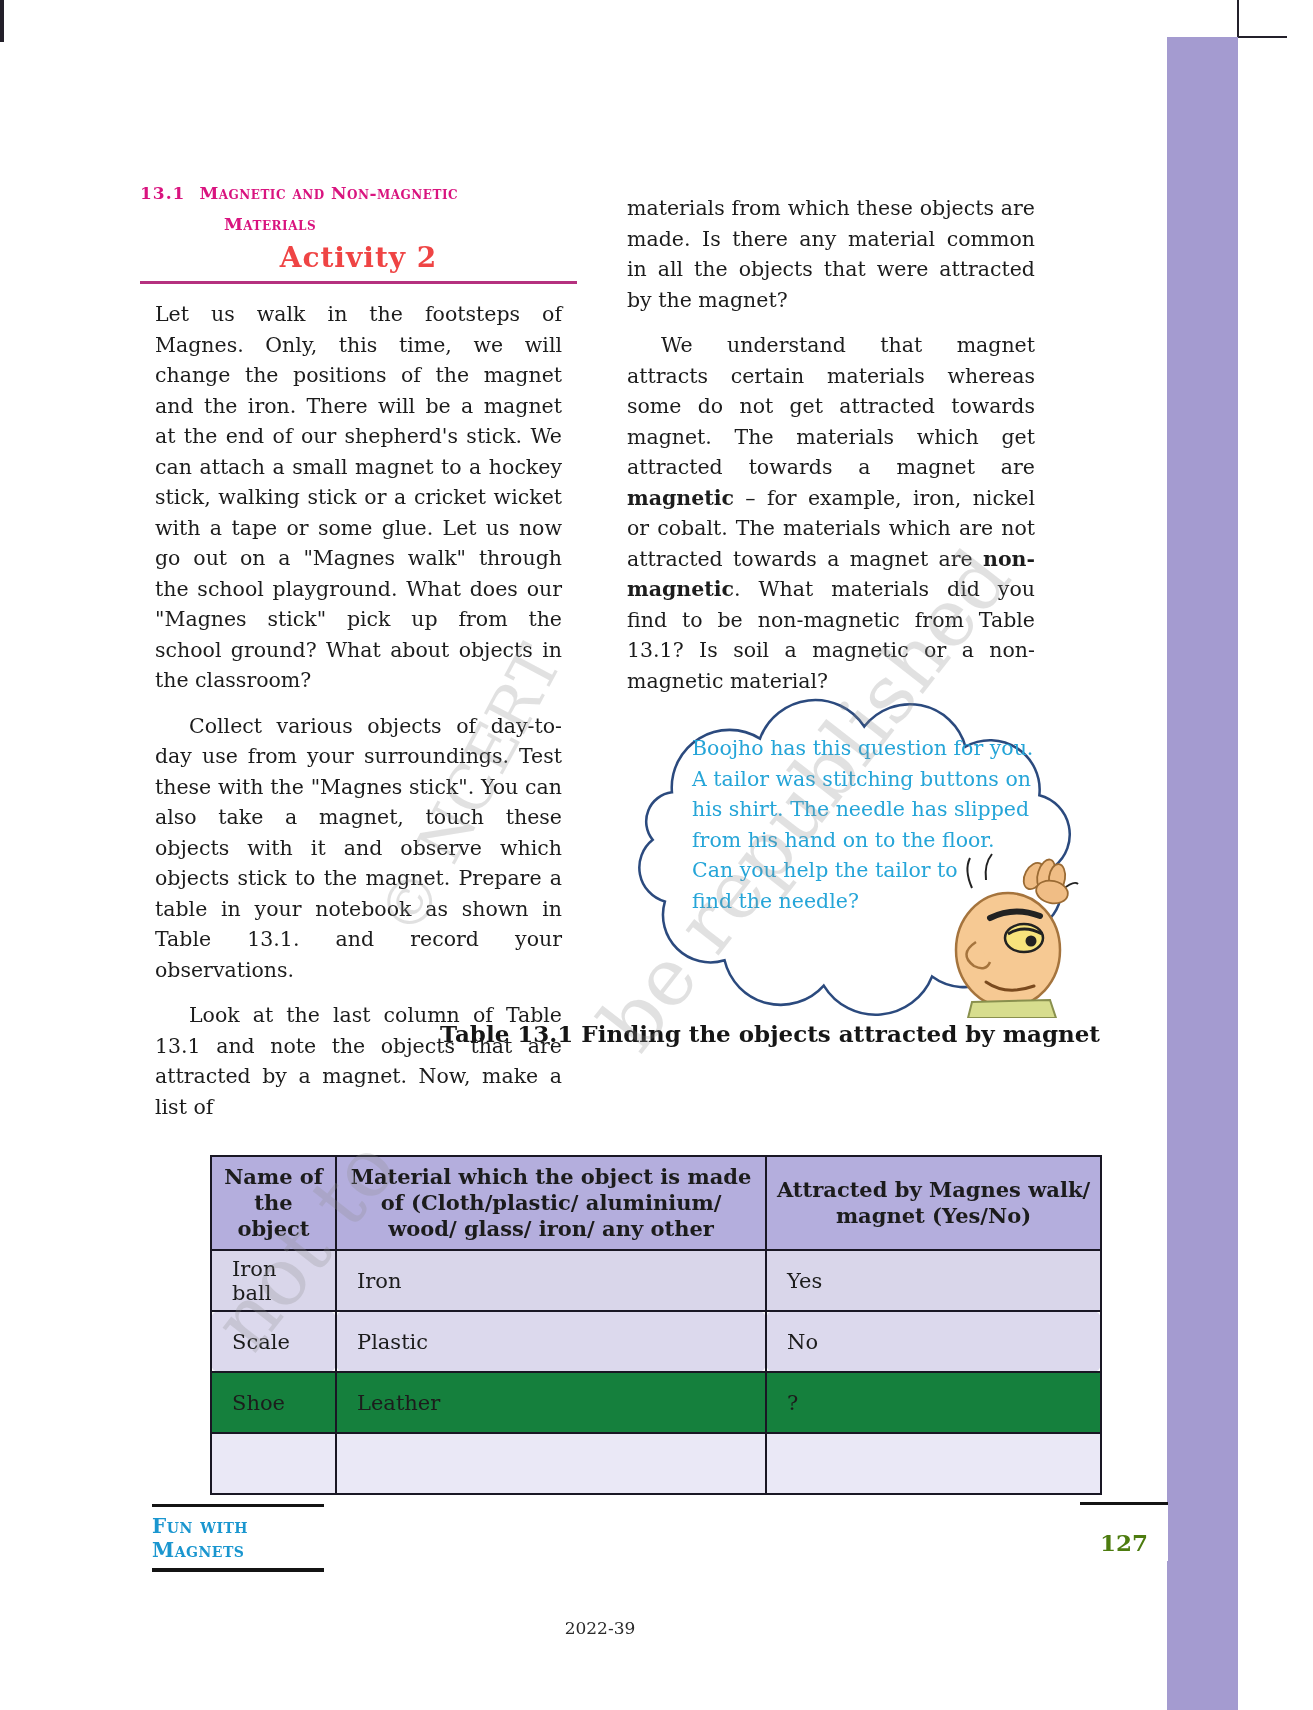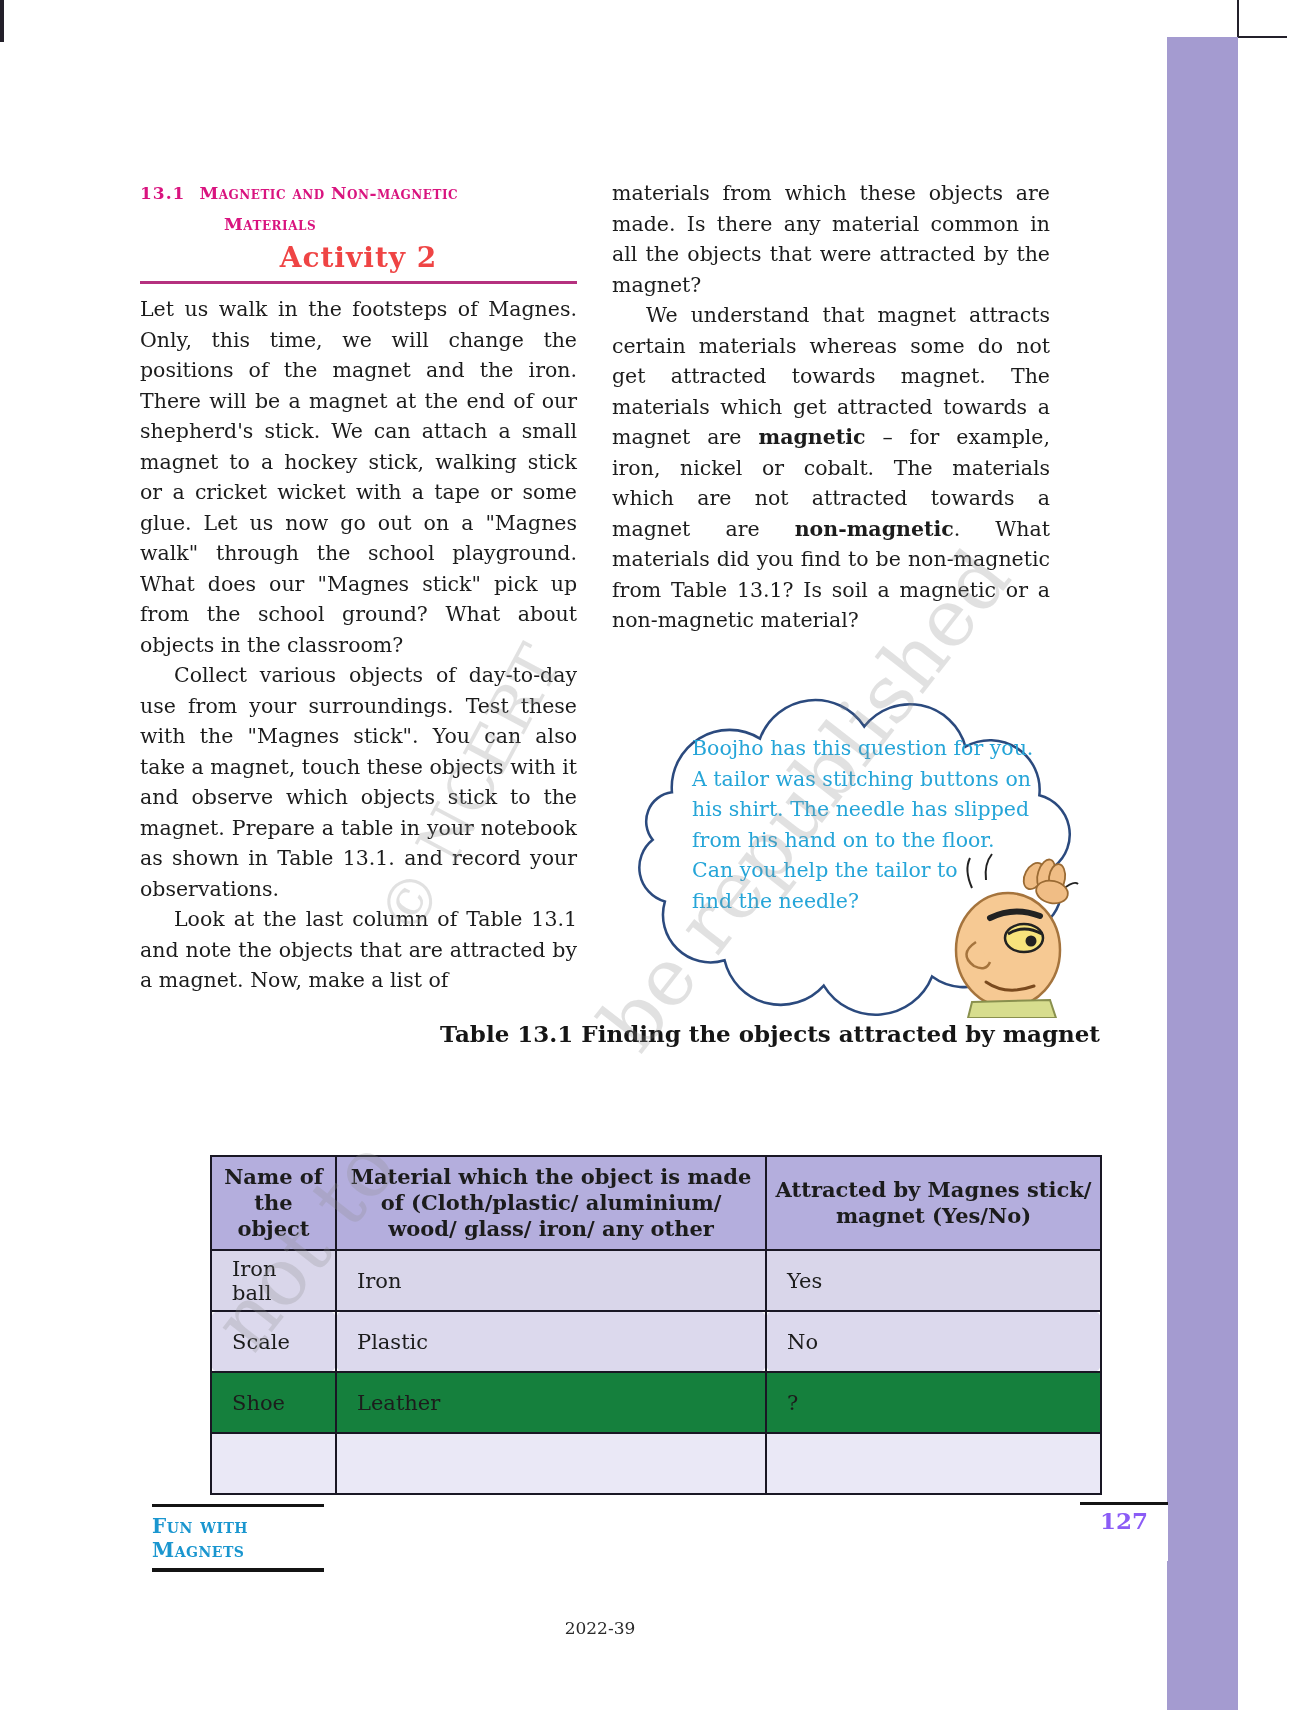--- a/index.html
+++ b/index.html
@@ -19,21 +19,21 @@
   .col-right{left:612px;width:438px;}
 
   .section-head{font-size:17px;line-height:31px;font-weight:bold;color:#d9147f;
     font-variant:small-caps;letter-spacing:.5px;text-align:left;}
   .section-head .sec-no{margin-right:14px;letter-spacing:1px;}
   .section-head .line2{display:block;padding-left:84px;}
   .activity-title{font-size:28px;line-height:34px;font-weight:bold;color:#ef4444;
     letter-spacing:1px;margin-top:1px;text-align:center;}
   .activity-rule{height:3px;background:#b5317f;border:0;margin:6px 0 10px 0;}
 
-  p.body{margin:0;}
+  p.body{margin:15px;}
   p.body.indent{text-indent:34px;}
   .bold{font-weight:bold;}
 
   
   .bubble{position:absolute;left:614px;top:686px;width:460px;height:334px;z-index:2;}
   .bubble svg{position:absolute;left:0;top:0;}
   .bubble-text{position:absolute;left:78px;top:47px;width:382px;
     font-size:20.5px;line-height:30.5px;color:#25a5d8;white-space:pre-line;text-align:left;z-index:3;}
   .boojho{position:absolute;left:942px;top:850px;z-index:4;}
 
@@ -51,21 +51,21 @@
   table.data tbody tr:nth-child(2) td{background:#dcd9ed;border-radius:8px;}
   table.data tbody tr:nth-child(3) td{background:#15803d;}
   table.data tbody tr:nth-child(4) td{background:#eae8f6;}
 
   
   .footer-left{position:absolute;left:152px;top:1504px;width:172px;z-index:2;
     border-top:3px solid #141414;border-bottom:4px solid #141414;padding:7px 0 6px 0;}
   .footer-left span{font-variant:small-caps;font-weight:bold;color:#1a96cf;font-size:20px;letter-spacing:.5px;}
   .page-number-box{position:absolute;left:1080px;top:1502px;width:88px;height:56px;background:#ffffff;
     border-top:3px solid #141414;z-index:3;text-align:center;}
-  .page-number-box span{display:inline-block;margin-top:2px;font-size:23px;font-weight:bold;color:#8b5cf6;}
+  .page-number-box span{display:inline-block;margin-top:24px;font-size:23px;font-weight:bold;color:#4d7c0f;}
   .bottom-center{position:absolute;left:0;top:1618px;width:1200px;text-align:center;
     font-size:17px;color:#2a2a2a;z-index:2;}
 
   
   .wm{position:absolute;color:#8f8f8f;opacity:.26;z-index:6;pointer-events:none;
     font-family:"DejaVu Serif",serif;white-space:nowrap;}
   .wm1{left:470px;top:790px;font-size:62px;transform:translate(-50%,-50%) rotate(-62deg);}
   .wm2{left:805px;top:800px;font-size:80px;transform:translate(-50%,-50%) rotate(-52deg);}
   .wm3{left:305px;top:1245px;font-size:80px;transform:translate(-50%,-50%) rotate(-52deg);}
 </style>
@@ -140,21 +140,21 @@
   <table class="data">
     <colgroup>
         <col class="c1">
         <col class="c2">
         <col class="c3">
       </colgroup>
     <thead>
       <tr>
         <th>Name of the object</th>
         <th>Material which the object is made of (Cloth/plastic/ aluminium/ wood/ glass/ iron/ any other</th>
-        <th>Attracted by Magnes stick/ magnet (Yes/No)</th>
+        <th>Attracted by Magnes walk/ magnet (Yes/No)</th>
       </tr>
     </thead>
     <tbody>
         <tr>
           <td>Iron ball</td>
           <td>Iron</td>
           <td>Yes</td>
         </tr>
         <tr>
           <td>Scale</td>

